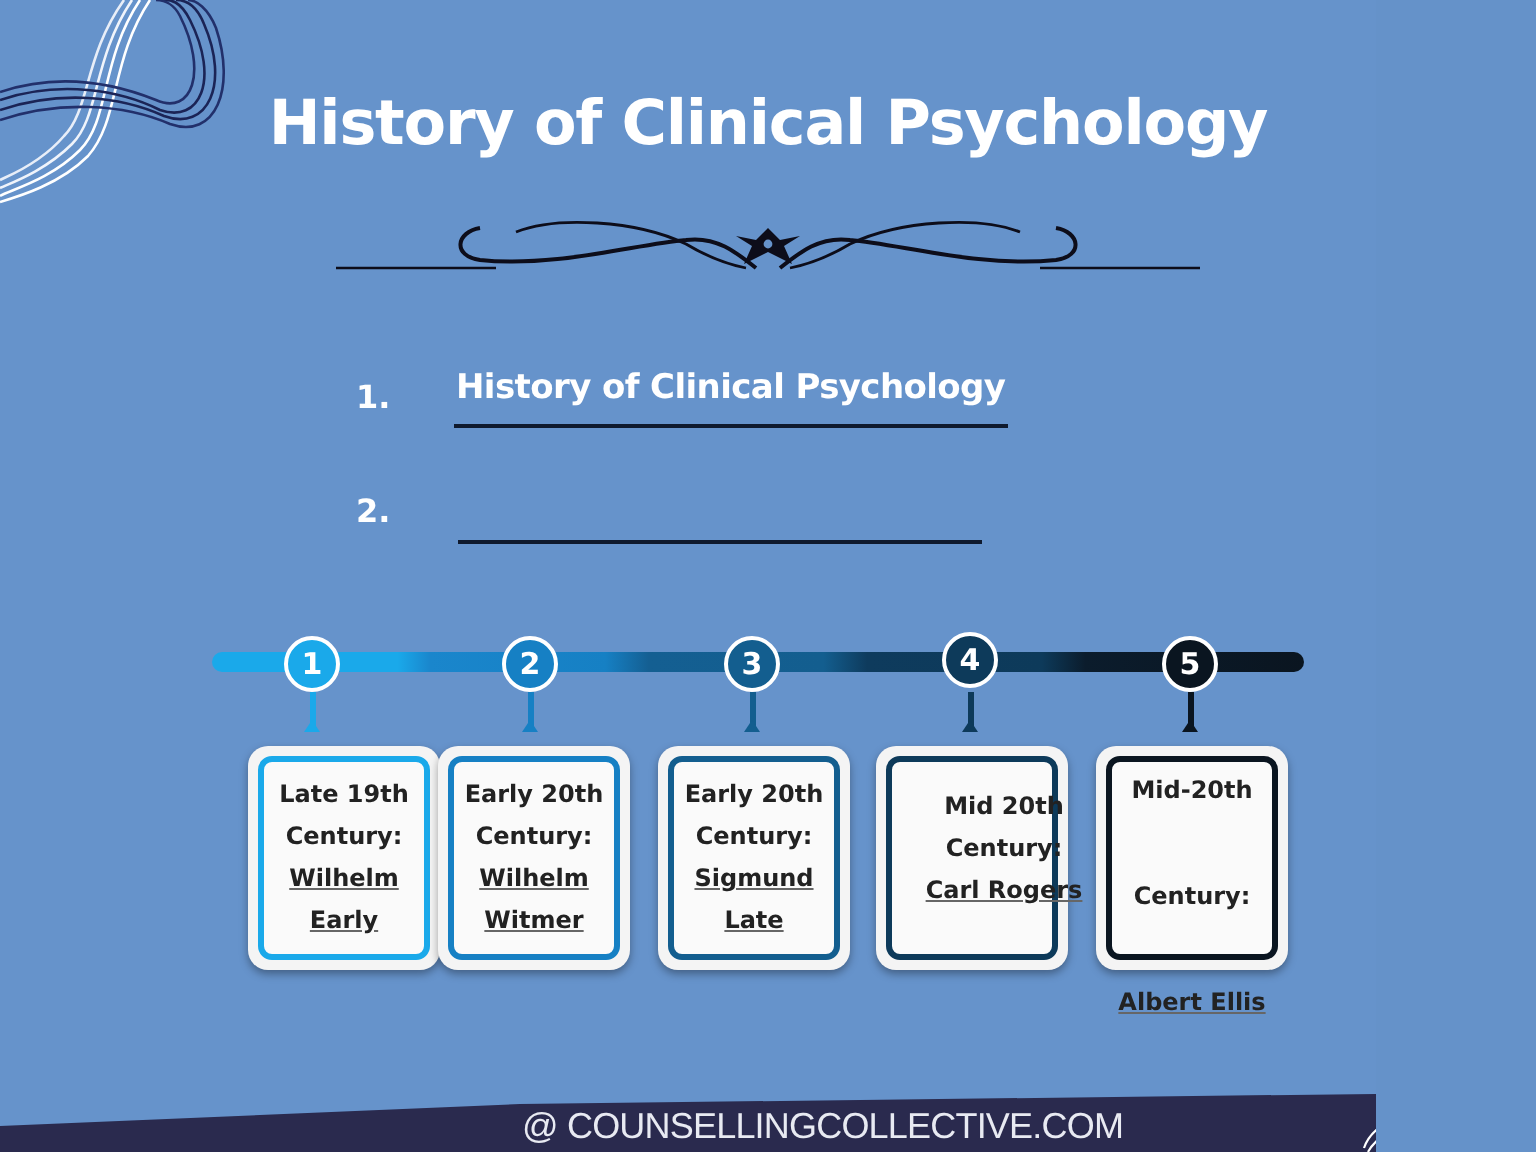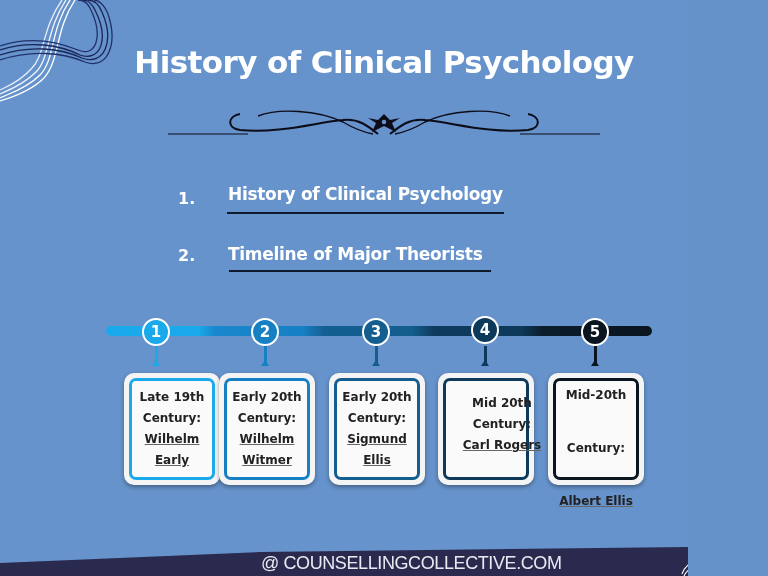--- a/index.html
+++ b/index.html
@@ -54,21 +54,20 @@
     </g>
     <path d="M216 10 L222 16 L232 14 L224 19 L228 28 L216 22 L204 28 L208 19 L200 14 L210 16 Z" fill="#0d0d1a"></path>
     <circle cx="216" cy="18" r="2.2" fill="#6693cb"></circle>
   </svg>
 
   <div class="toc-num" style="left:178px;top:189px;">1.</div>
   <div class="toc-item" style="left:228px;top:184px;">History of Clinical Psychology</div>
   <div class="toc-line" style="left:227px;top:212px;width:277px;"></div>
 
   <div class="toc-num" style="left:178px;top:246px;">2.</div>
-  <div class="toc-item" style="left:228px;top:244px;">Timeline of Major Theorists</div>
   <div class="toc-line" style="left:229px;top:270px;width:262px;"></div>
 
   <div class="timeline"></div>
 
   <div class="node" style="left:142px;top:318px;background:#1aa9ea;">1</div>
   <div class="node" style="left:251px;top:318px;background:#1680c4;">2</div>
   <div class="node" style="left:362px;top:318px;background:#135e8f;">3</div>
   <div class="node" style="left:471px;top:316px;background:#0d3a5a;">4</div>
   <div class="node" style="left:581px;top:318px;background:#0a1520;">5</div>
 
@@ -94,21 +93,21 @@
       <div class="card-line card-name">Wilhelm</div>
       <div class="card-line card-name">Witmer</div>
     </div>
   </div>
 
   <div class="card" style="left:329px;top:373px;">
     <div class="card-inner" style="border-color:#135e8f;">
       <div class="card-line">Early 20th</div>
       <div class="card-line">Century:</div>
       <div class="card-line card-name">Sigmund</div>
-      <div class="card-line card-name">Ellis</div>
+      <div class="card-line card-name">Late</div>
     </div>
   </div>
 
   <div class="card" style="left:438px;top:373px;">
     <div class="card-inner" style="border-color:#0d3a5a;justify-content:flex-start;padding-top:12px;padding-left:32px;">
       <div class="card-line">Mid 20th</div>
       <div class="card-line">Century:</div>
       <div class="card-line card-name">Carl Rogers</div>
     </div>
   </div>

